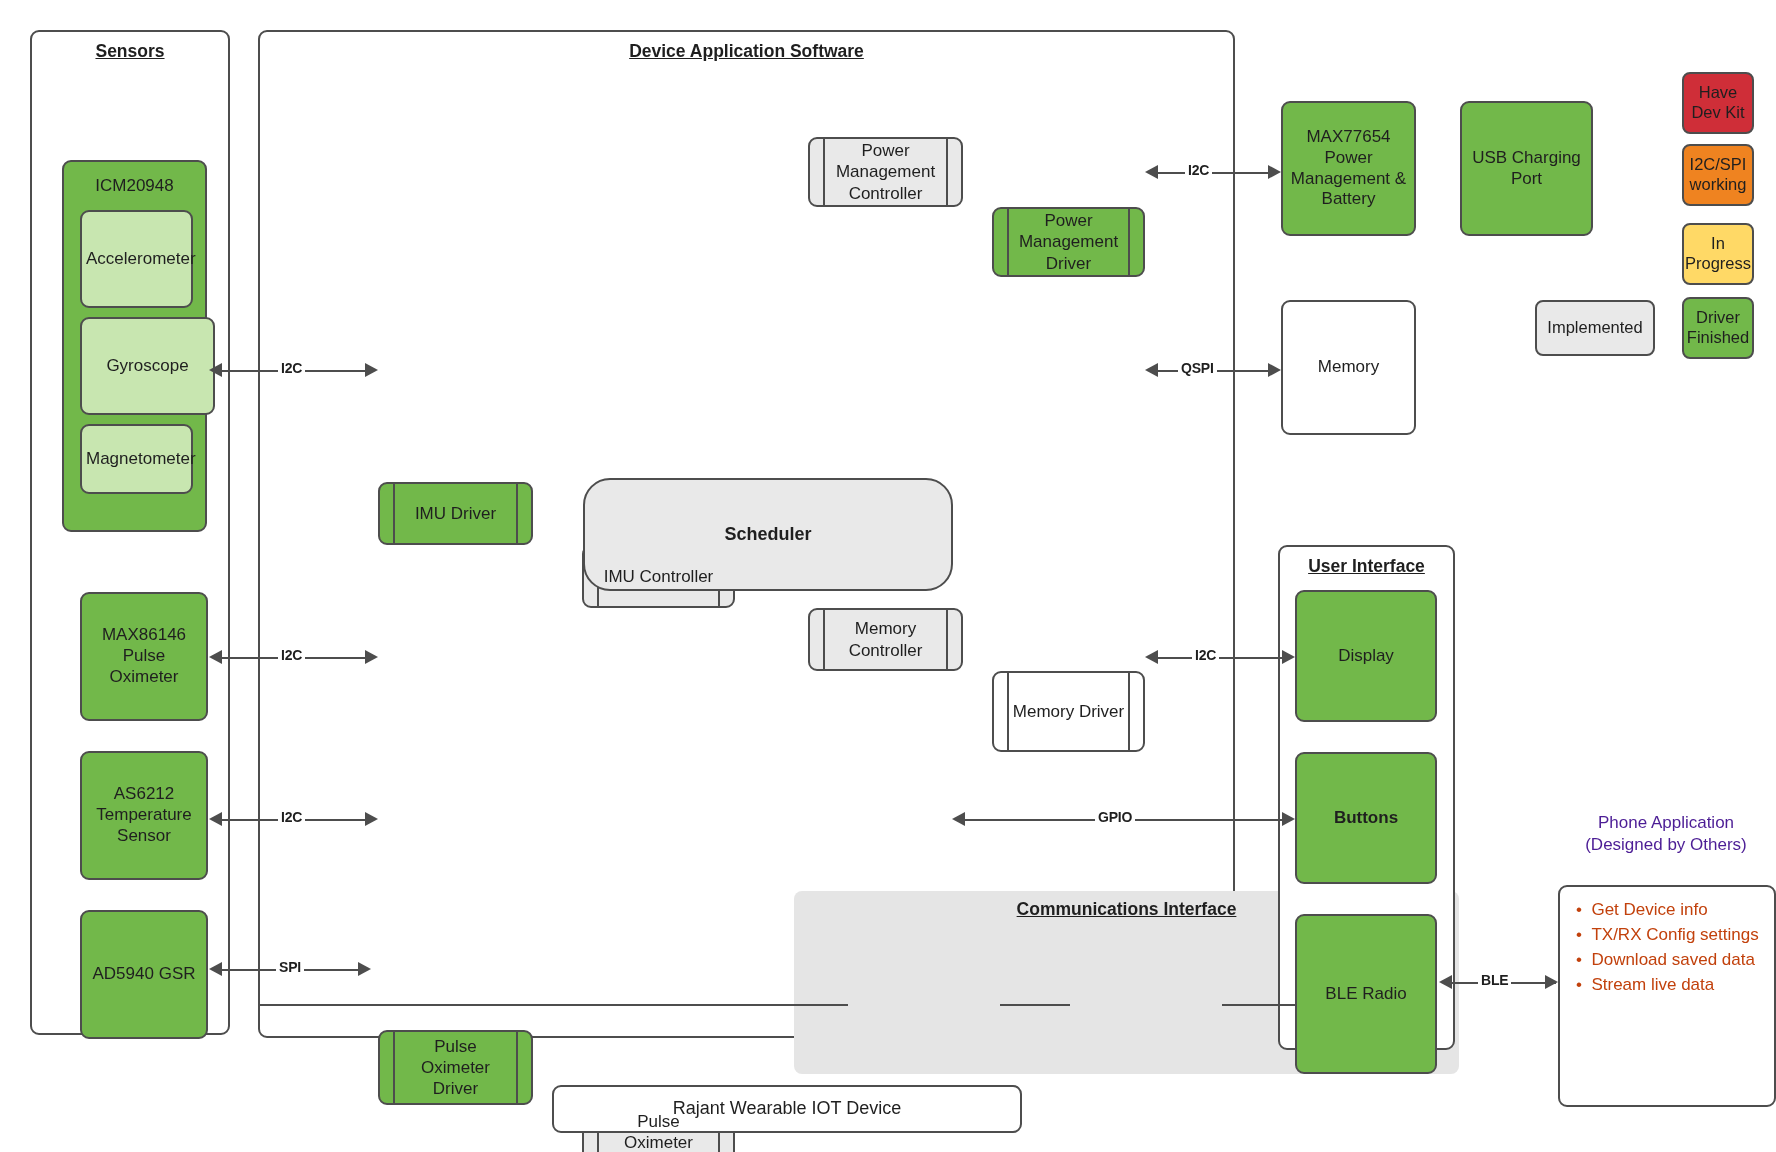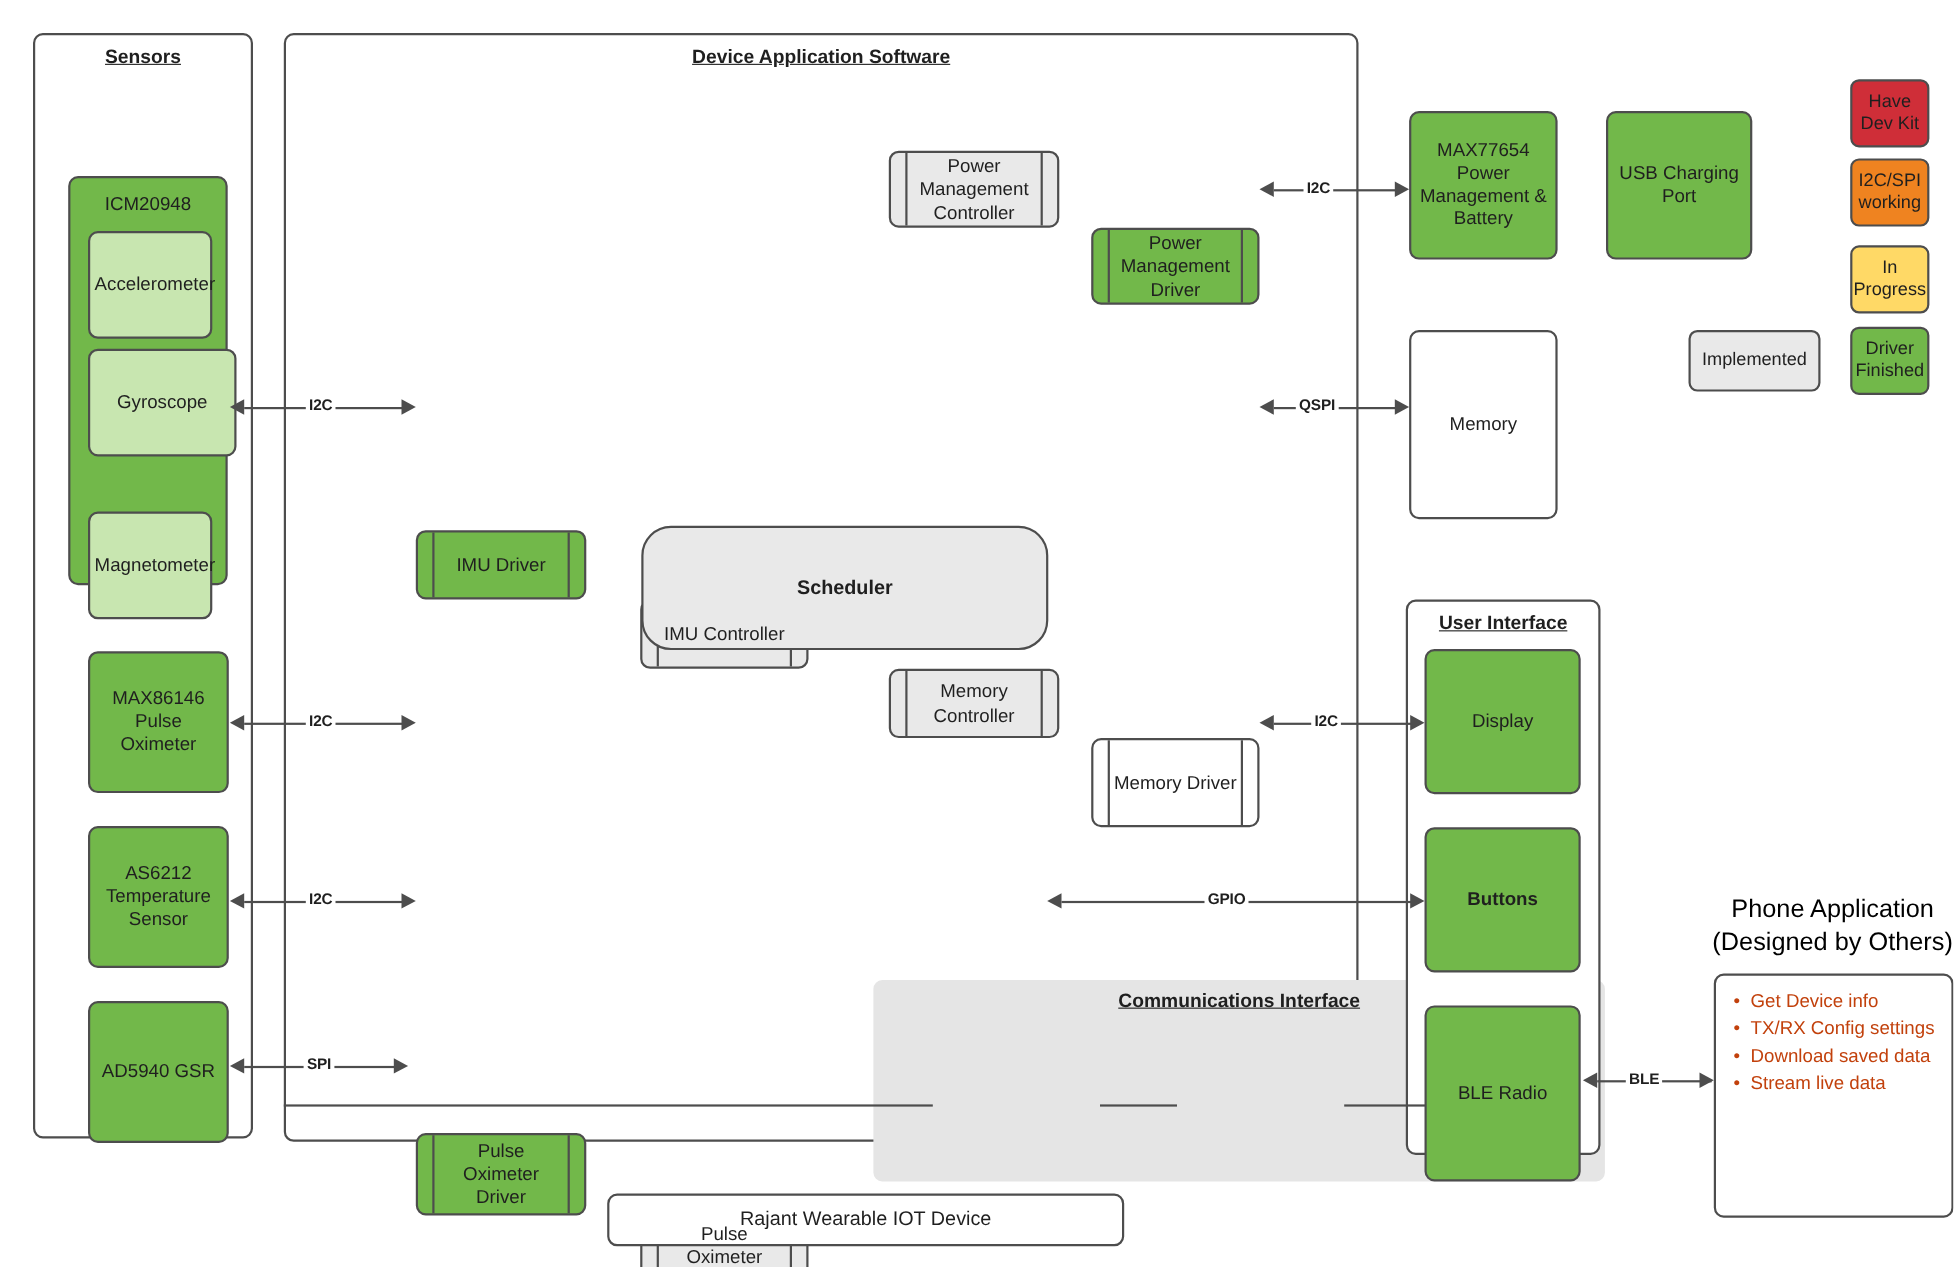--- a/index.html
+++ b/index.html
@@ -104,23 +104,23 @@
     background:#ffffff;
     padding:0 3px;
     letter-spacing:-0.2px;
     white-space:nowrap;
   }
 
   
   .phone-caption{
     position:absolute;
     text-align:center;
-    font-size:23px;
+    font-size:17px;
     line-height:1.3;
-    color:#000000;
+    color:#4c1d95;
   }
   .phone-list{
     list-style:none;
     margin:0;
     padding:10px 0 0 16px;
     font-size:17px;
     line-height:1.48;
     color:#c2410c;
   }
   .phone-list li{white-space:nowrap;}
@@ -149,21 +149,21 @@
   </div>
 
   <div class="abs box green" style="left:62px;top:160px;width:145px;height:372px;display:block;">
     <div style="text-align:center;font-size:17px;padding-top:12px;">ICM20948</div>
     <div class="abs box lightgreen" style="left:16px;top:48px;width:113px;height:98px;">
       <span class="lbl">Accelerometer</span>
     </div>
     <div class="abs box lightgreen" style="left:16px;top:155px;width:135px;height:98px;">
       <span class="lbl">Gyroscope</span>
     </div>
-    <div class="abs box lightgreen" style="left:16px;top:262px;width:113px;height:98px;margin-top:41px;">
+    <div class="abs box lightgreen" style="left:16px;top:262px;width:113px;height:70px;">
       <span class="lbl">Magnetometer</span>
     </div>
   </div>
 
   <div class="abs box green" style="left:80px;top:592px;width:128px;height:129px;">
     <span class="lbl">MAX86146 Pulse Oximeter</span>
   </div>
   <div class="abs box green" style="left:80px;top:751px;width:128px;height:129px;">
     <span class="lbl">AS6212 Temperature Sensor</span>
   </div>
@@ -222,21 +222,21 @@
   <div class="abs box green" style="left:1295px;top:914px;width:142px;height:160px;">
     <span class="lbl">BLE Radio</span>
   </div>
 
   <div class="abs box green" style="left:1281px;top:101px;width:135px;height:135px;">
     <span class="lbl">MAX77654 Power Management &amp; Battery</span>
   </div>
   <div class="abs box green" style="left:1460px;top:101px;width:133px;height:135px;">
     <span class="lbl">USB Charging Port</span>
   </div>
-  <div class="abs box white" style="left:1281px;top:300px;width:135px;height:172px;">
+  <div class="abs box white" style="left:1281px;top:300px;width:135px;height:135px;">
     <span class="lbl">Memory</span>
   </div>
 
   <div class="abs hline" style="left:222px;top:370px;width:150px;"></div>
   <div class="abs arrow-l" style="left:209px;top:363px;"></div>
   <div class="abs arrow-r" style="left:365px;top:363px;"></div>
   <div class="abs bus-label" style="left:278px;top:360px;">I2C</div>
 
   <div class="abs hline" style="left:1158px;top:172px;width:116px;"></div>
   <div class="abs arrow-l" style="left:1145px;top:165px;"></div>

